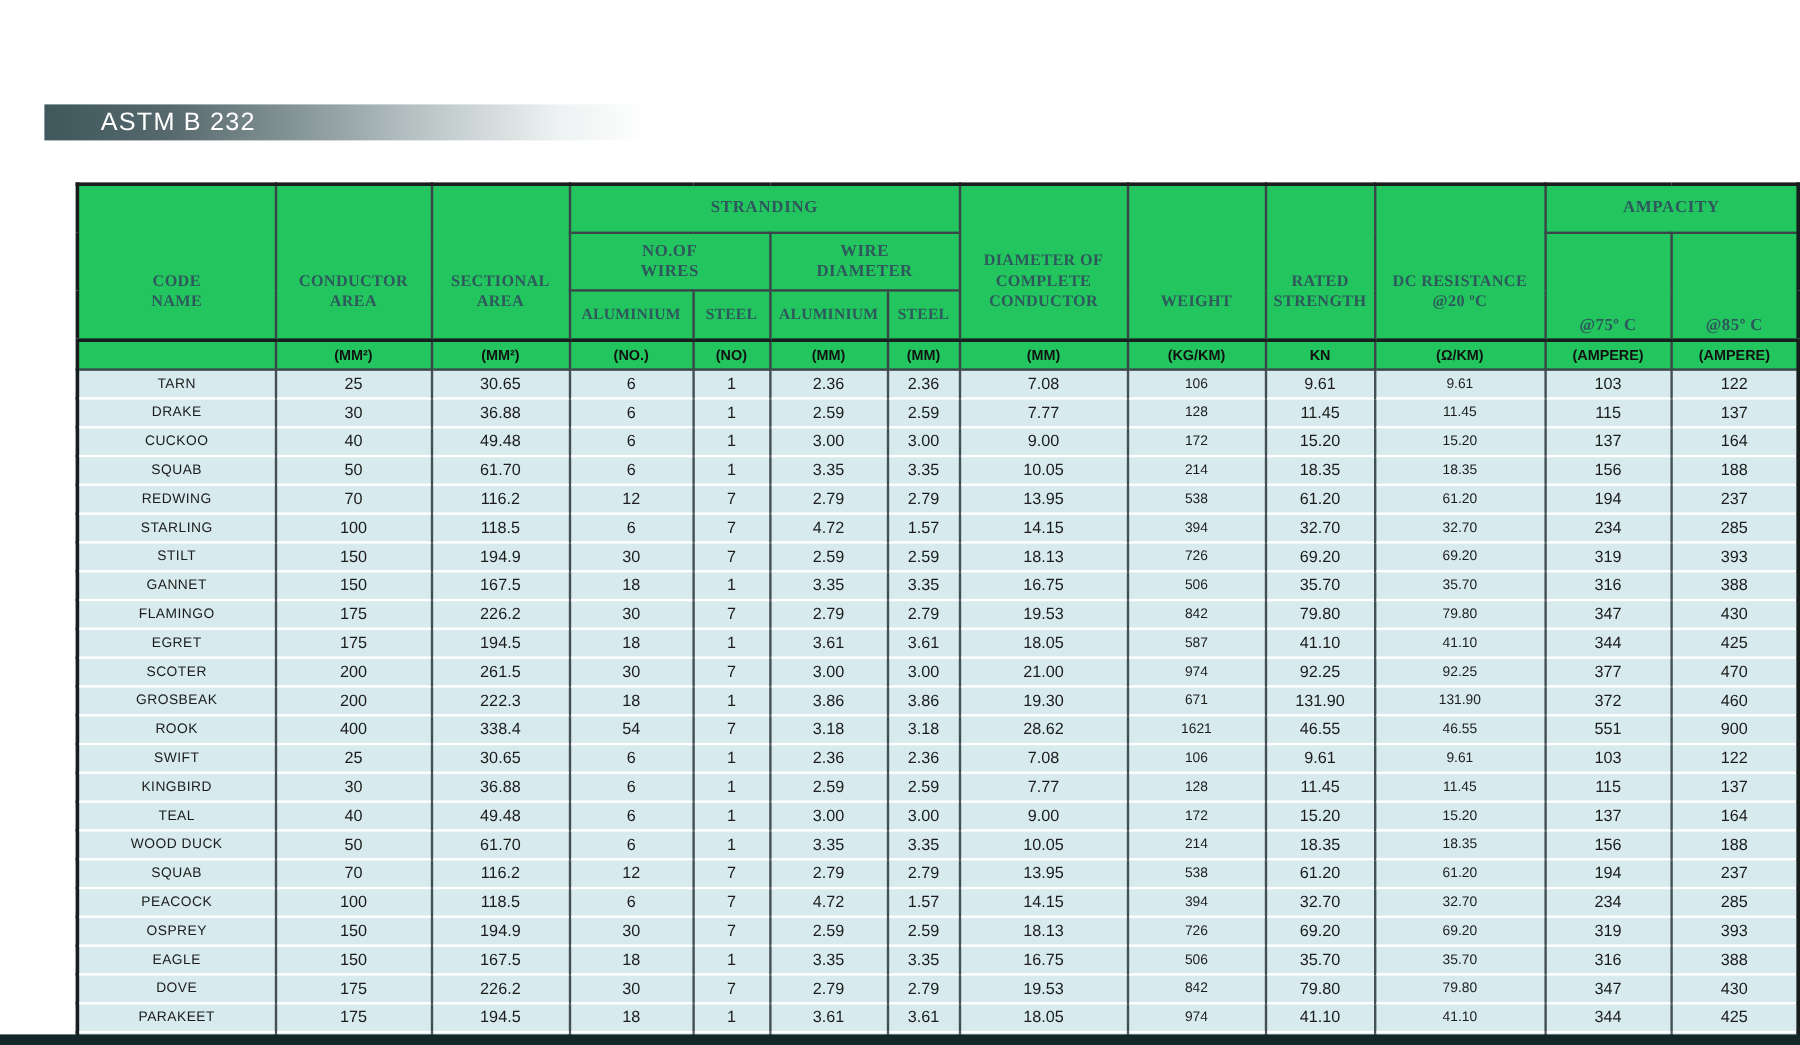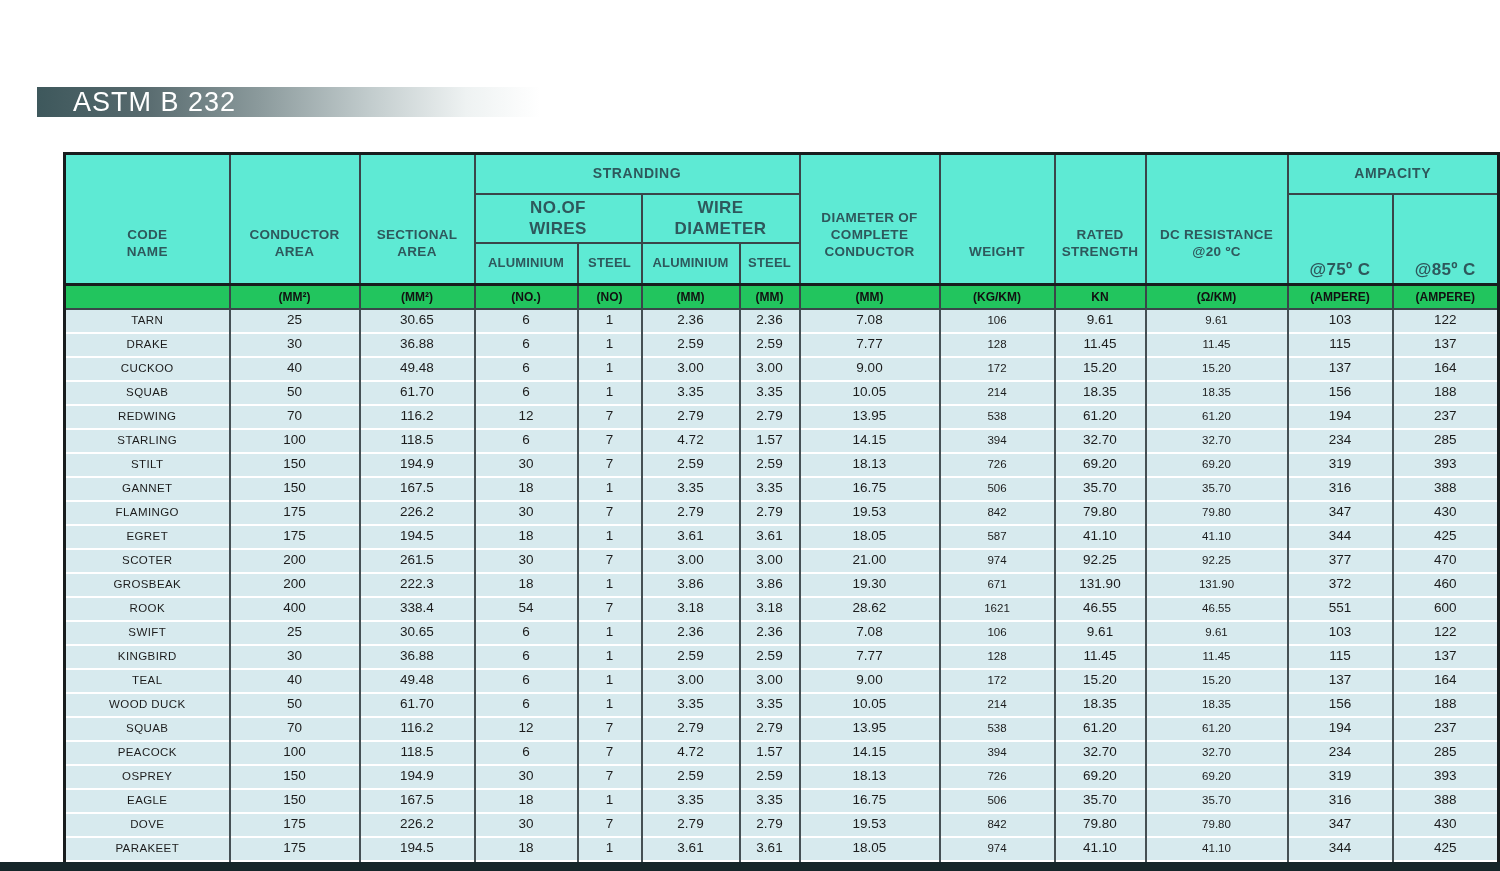--- a/index.html
+++ b/index.html
@@ -11,34 +11,34 @@
     position:absolute;left:37px;top:2px;margin:0;
     font-size:41px;font-weight:bold;letter-spacing:1.5px;
     color:#3c6165;white-space:nowrap;
   }
   .std-bar{
     position:absolute;left:37px;top:87px;width:740px;height:30px;
     background:linear-gradient(90deg,#3e585c 0%,#56696d 14%,#8b9a9c 30%,#c2cccd 45%,#eef2f2 58%,#ffffff 68%,#ffffff 100%);
     display:flex;align-items:center;
   }
   .std-bar .std-label{
-    color:#ffffff;font-size:27px;letter-spacing:1px;padding-left:36px;white-space:nowrap;
+    color:#ffffff;font-size:21px;letter-spacing:1px;padding-left:47px;white-space:nowrap;
   }
   table.data-table{
     position:absolute;left:63px;top:152px;width:1434px;
     border-collapse:collapse;table-layout:fixed;
     border:3px solid #181d1e;border-bottom-width:4px;
   }
   thead th{
-    background:#5eead4;border:2px solid #3a4549;
+    background:#22c55e;border:2px solid #3a4549;
     color:#2e585c;font-weight:bold;text-align:center;
-    white-space:pre-line;line-height:1.25;padding:2px 1px;
+    white-space:pre-line;line-height:1.25;padding:2px 1px;font-family:Liberation Serif, serif;
   }
   th.group{font-size:14px;letter-spacing:.6px;height:34px;}
-  tr.rowB th{font-size:17px;height:42px;letter-spacing:.4px;}
+  tr.rowB th{font-size:14px;height:42px;letter-spacing:.4px;}
   tr.rowC th{font-size:13px;height:35px;letter-spacing:.2px;}
   th.merged{font-size:13.5px;vertical-align:bottom;padding-bottom:22px;letter-spacing:.3px;}
   th.amp{vertical-align:bottom;font-size:13.5px;}
   tr.units td{
     background:#22c55e;border:2px solid #3a4549;border-top:3px solid #181d1e;
     color:#111111;font-weight:bold;font-size:12px;text-align:center;height:22px;padding:0 1px;
   }
   tbody td{
     background:#d7eaee;color:#1c1c1c;text-align:center;
     border-left:2px solid #455054;border-right:2px solid #455054;border-top:2px solid #ffffff;
@@ -313,21 +313,21 @@
           <td>338.4</td>
           <td>54</td>
           <td>7</td>
           <td>3.18</td>
           <td>3.18</td>
           <td>28.62</td>
           <td class="sm">1621</td>
           <td>46.55</td>
           <td class="sm">46.55</td>
           <td>551</td>
-          <td>600</td>
+          <td>900</td>
         </tr>
         <tr>
           <td class="code">SWIFT</td>
           <td>25</td>
           <td>30.65</td>
           <td>6</td>
           <td>1</td>
           <td>2.36</td>
           <td>2.36</td>
           <td>7.08</td>

